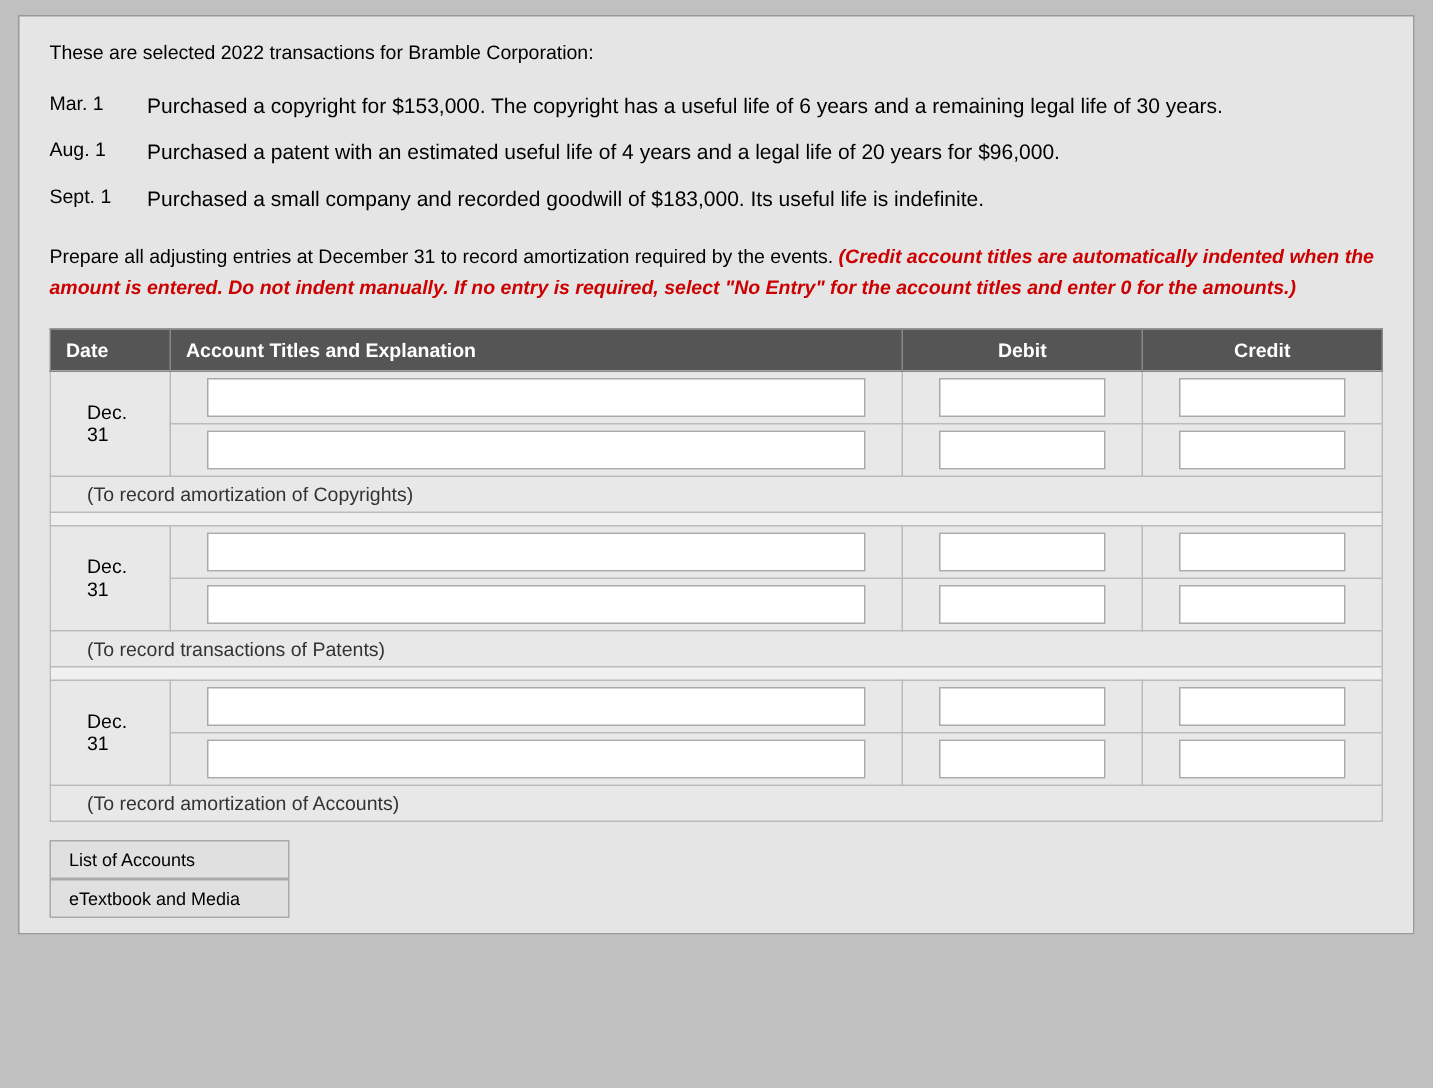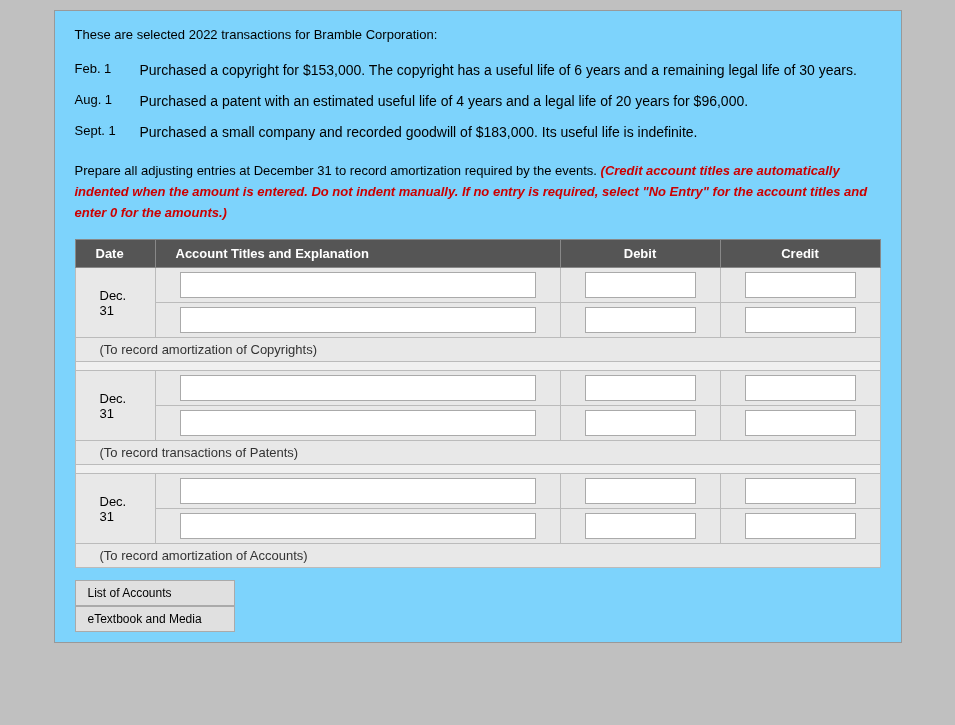--- a/index.html
+++ b/index.html
@@ -13,23 +13,23 @@
       font-size: 13px;
       background: #c0c0c0;
       display: flex;
       justify-content: center;
       align-items: flex-start;
       min-height: 725px;
       padding: 10px;
     }
 
     .main-container {
-      background: #7dd3fc;
+      background: #e5e5e5;
       border: 1px solid #999;
-      width: 848px;
+      width: 931px;
       padding: 16px 20px 10px 20px;
     }
 
     .intro-text {
       font-size: 13px;
       color: #000;
       margin-bottom: 18px;
       border-bottom: none;
     }
 
@@ -75,21 +75,21 @@
       margin-bottom: 12px;
       background: #fff;
     }
 
     .journal-table thead tr {
       background: #555;
       color: #fff;
     }
 
     .journal-table thead th {
-      padding: 6px 20px;
+      padding: 6px 10px;
       text-align: left;
       font-size: 13px;
       font-weight: bold;
       border: 1px solid #888;
     }
 
     .journal-table thead th.debit,
     .journal-table thead th.credit {
       text-align: center;
       width: 160px;
@@ -172,21 +172,21 @@
 
 <div class="main-container">
 
   <div class="intro-text">
     <span>These are selected 2022 transactions for Bramble Corporation:</span>
   </div>
 
   <div class="transactions-section">
 
     <div class="transaction-row">
-      <div class="transaction-date">Feb. 1</div>
+      <div class="transaction-date">Mar. 1</div>
       <div class="transaction-desc">Purchased a copyright for $153,000. The copyright has a useful life of 6 years and a remaining legal life of 30 years.</div>
     </div>
 
     <div class="transaction-row">
       <div class="transaction-date">Aug. 1</div>
       <div class="transaction-desc">Purchased a patent with an estimated useful life of 4 years and a legal life of 20 years for $96,000.</div>
     </div>
 
     <div class="transaction-row">
       <div class="transaction-date">Sept. 1</div>

